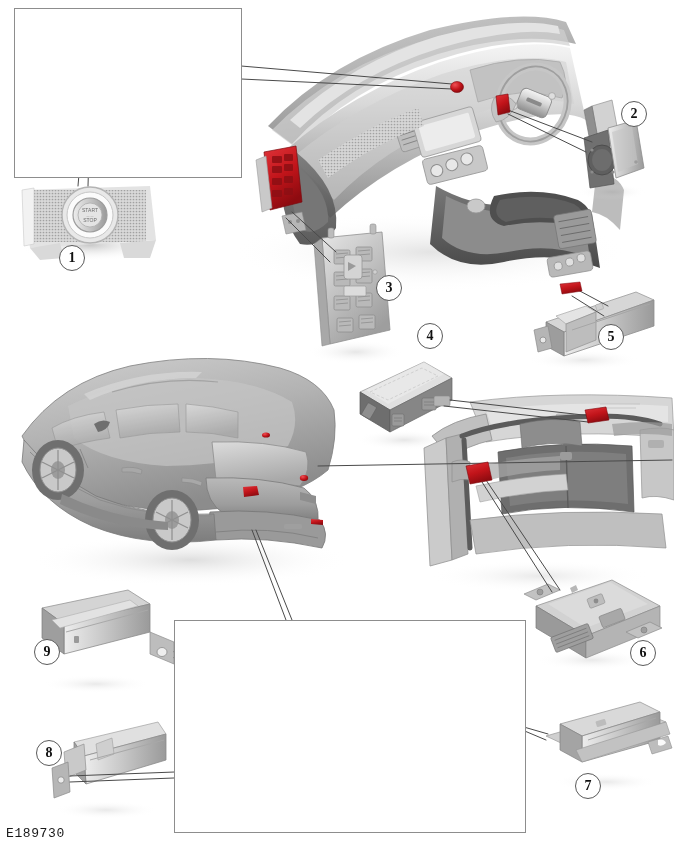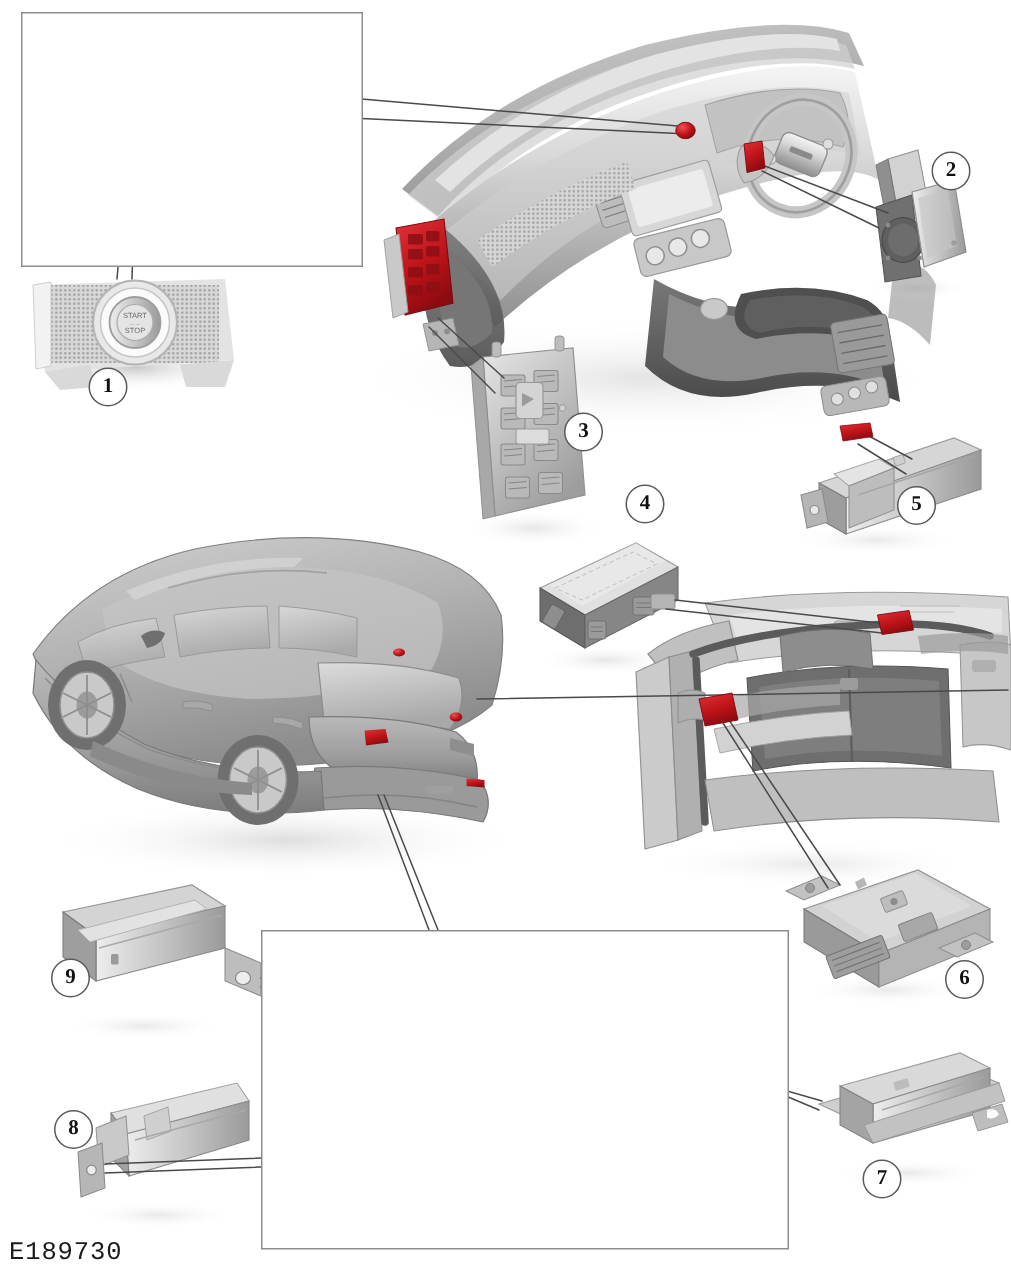--- a/index.html
+++ b/index.html
@@ -24,21 +24,21 @@
     font-size:14px;
     font-weight:bold;
     font-family:"Liberation Serif", serif;
     display:flex;align-items:center;justify-content:center;
     box-sizing:border-box;
     line-height:1;
   }
   .diagram-code{
     position:absolute;
     left:6px;top:826px;
-    font-size:17px;
+    font-size:13px;
     letter-spacing:0.6px;
     color:#1a1a1a;
     font-family:"Liberation Mono", monospace;
   }
   .inset{
     position:absolute;
     border:1.2px solid #8d8d8d;
     background:#ffffff;
     box-sizing:border-box;
   }

